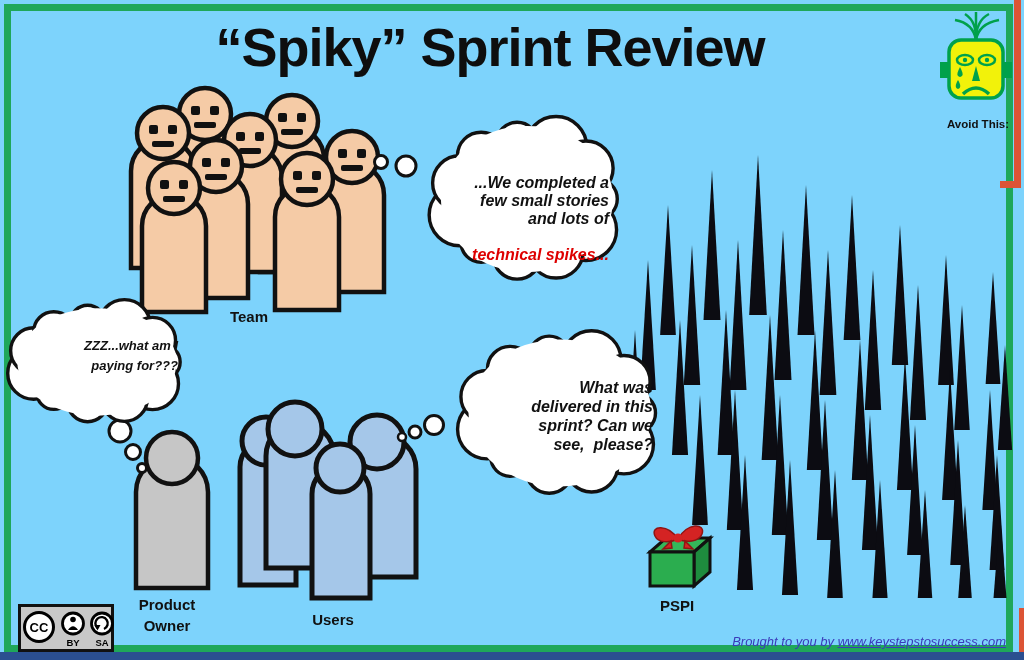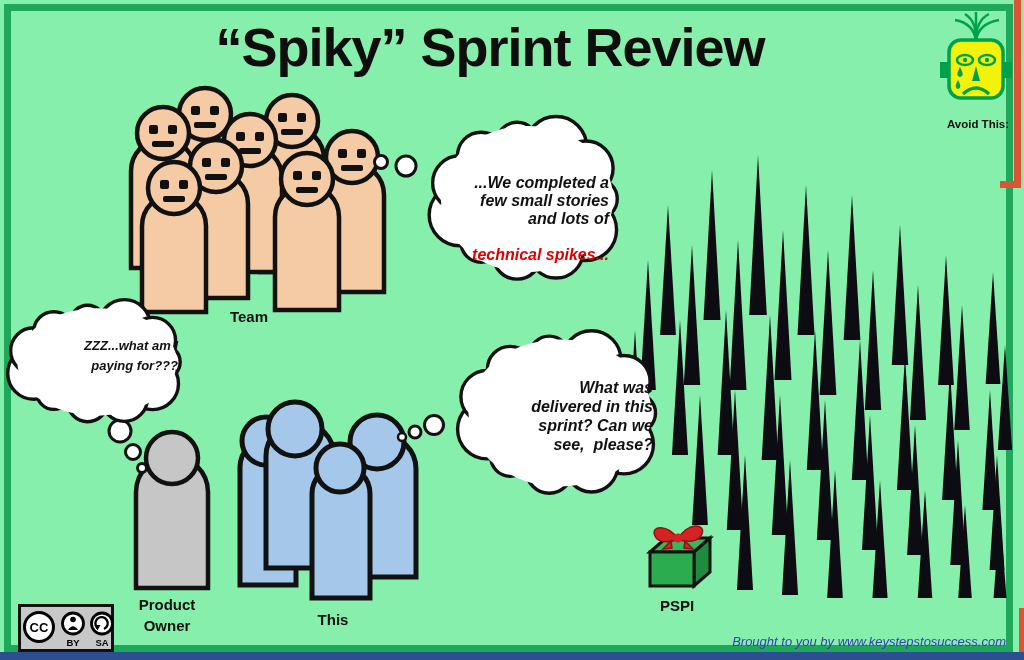--- a/index.html
+++ b/index.html
@@ -1,31 +1,31 @@
 <!DOCTYPE html>
 <html><head>
 <meta charset="utf-8">
 <style>
   html,body{margin:0;padding:0;background:#fff;}
-  #stage{position:relative;width:1024px;height:660px;background:#86efac;overflow:hidden;
+  #stage{position:relative;width:1024px;height:660px;background:#7dd3fc;overflow:hidden;
          font-family:"Liberation Sans",sans-serif;color:#111;}
   .abs{position:absolute;}
   #frame{left:4px;top:4px;right:11px;bottom:8px;border:7px solid #1FA75A;}
   #title{left:0;top:16px;width:980px;text-align:center;font-size:54px;font-weight:bold;
          letter-spacing:-1px;color:#0e0e0e;}
   .label{font-weight:bold;font-size:15px;text-align:center;color:#111;white-space:pre-line;line-height:21px;}
   .bubble-text{font-weight:bold;font-style:italic;text-align:right;color:#111;
                white-space:pre-line;pointer-events:none;z-index:6;}
   #team-bubble-text{left:447px;top:156px;width:162px;font-size:16px;line-height:18px;}
   #team-bubble-red{color:#DE0000;}
   #zzz-bubble-text{left:18px;top:336px;width:160px;font-size:13px;line-height:20px;}
   #users-bubble-text{left:468px;top:378px;width:185px;font-size:16px;line-height:19px;}
   #avoid-label{left:928px;top:118px;width:100px;text-align:center;font-weight:bold;font-size:11.5px;}
   #footer{right:18px;top:634px;font-size:13px;font-style:italic;color:#3A3ABA;z-index:8;}
-  #footer .site{cursor:pointer;}
+  #footer .site{text-decoration:underline;cursor:pointer;}
   #bottom-bar{left:0;top:652px;width:1024px;height:8px;background:#2B4F90;}
   .red-stripe{background:#DC5435;}
   svg.abs{overflow:visible;}
 </style>
 </head>
 <body>
 
 <div id="stage">
 
   <div id="frame" class="abs"></div>
@@ -298,21 +298,21 @@
       <circle cx="84" cy="19.5" r="10.5" fill="#fff" stroke="#000" stroke-width="2.8"></circle>
       <path d="M79.5,24 A6.2,6.2 0 1 1 86,25" fill="none" stroke="#000" stroke-width="2.4"></path>
       <polygon points="76.5,21 82.5,21 79.5,26.5" fill="#000"></polygon>
       <text x="84" y="42" font-size="9.5" font-weight="bold" text-anchor="middle">SA</text>
     </g>
   </svg>
 
   <div class="abs label" style="left:199px;top:306px;width:100px">Team</div>
   <div class="abs label" style="left:117px;top:594px;width:100px">Product
 Owner</div>
-  <div class="abs label" style="left:283px;top:609px;width:100px">This</div>
+  <div class="abs label" style="left:283px;top:609px;width:100px">Users</div>
   <div class="abs label" style="left:627px;top:595px;width:100px">PSPI</div>
 
   <div class="abs red-stripe" style="left:1014px;top:0;width:7px;height:188px"></div>
   <div class="abs red-stripe" style="left:1000px;top:181px;width:21px;height:7px"></div>
   <div class="abs red-stripe" style="left:1019px;top:608px;width:5px;height:48px"></div>
   <div id="bottom-bar" class="abs"></div>
 
   <div id="footer" class="abs">
     <span>Brought to you by </span><span class="site">www.keystepstosuccess.com</span>
   </div>

